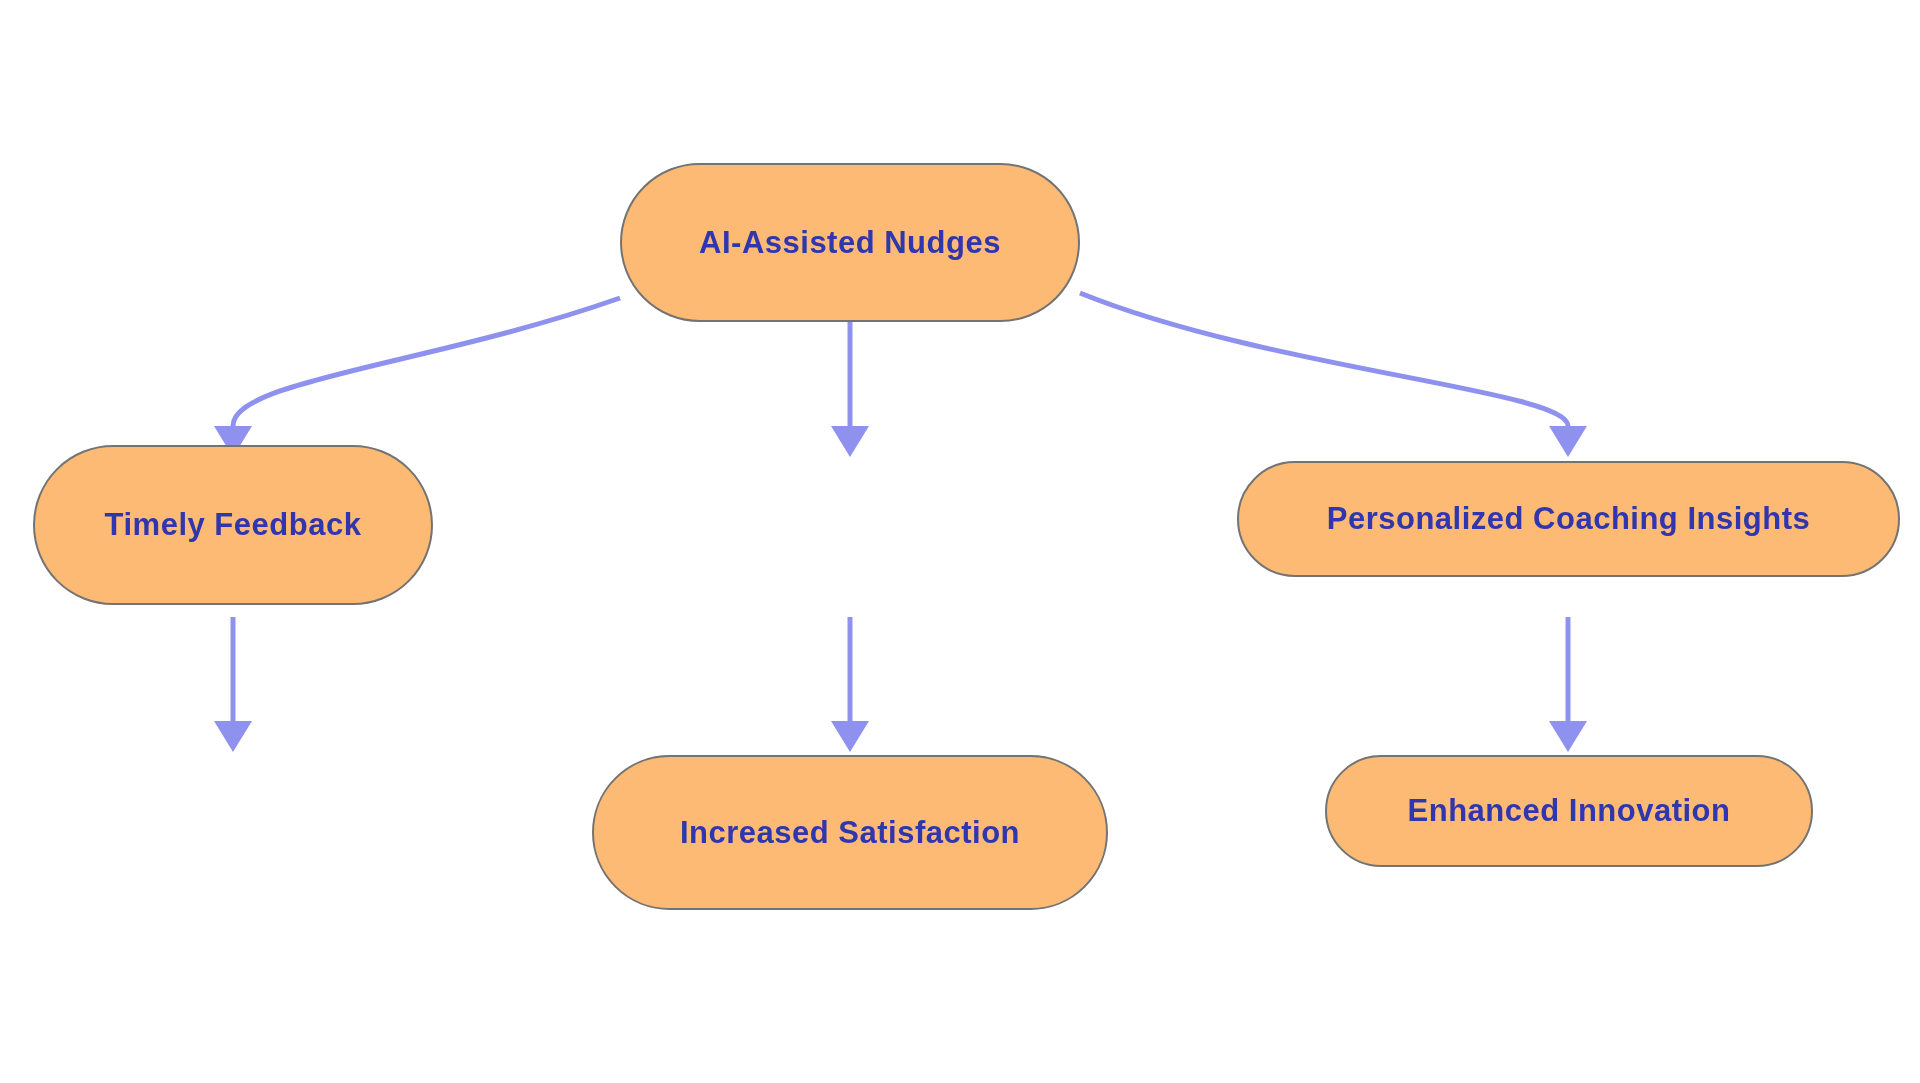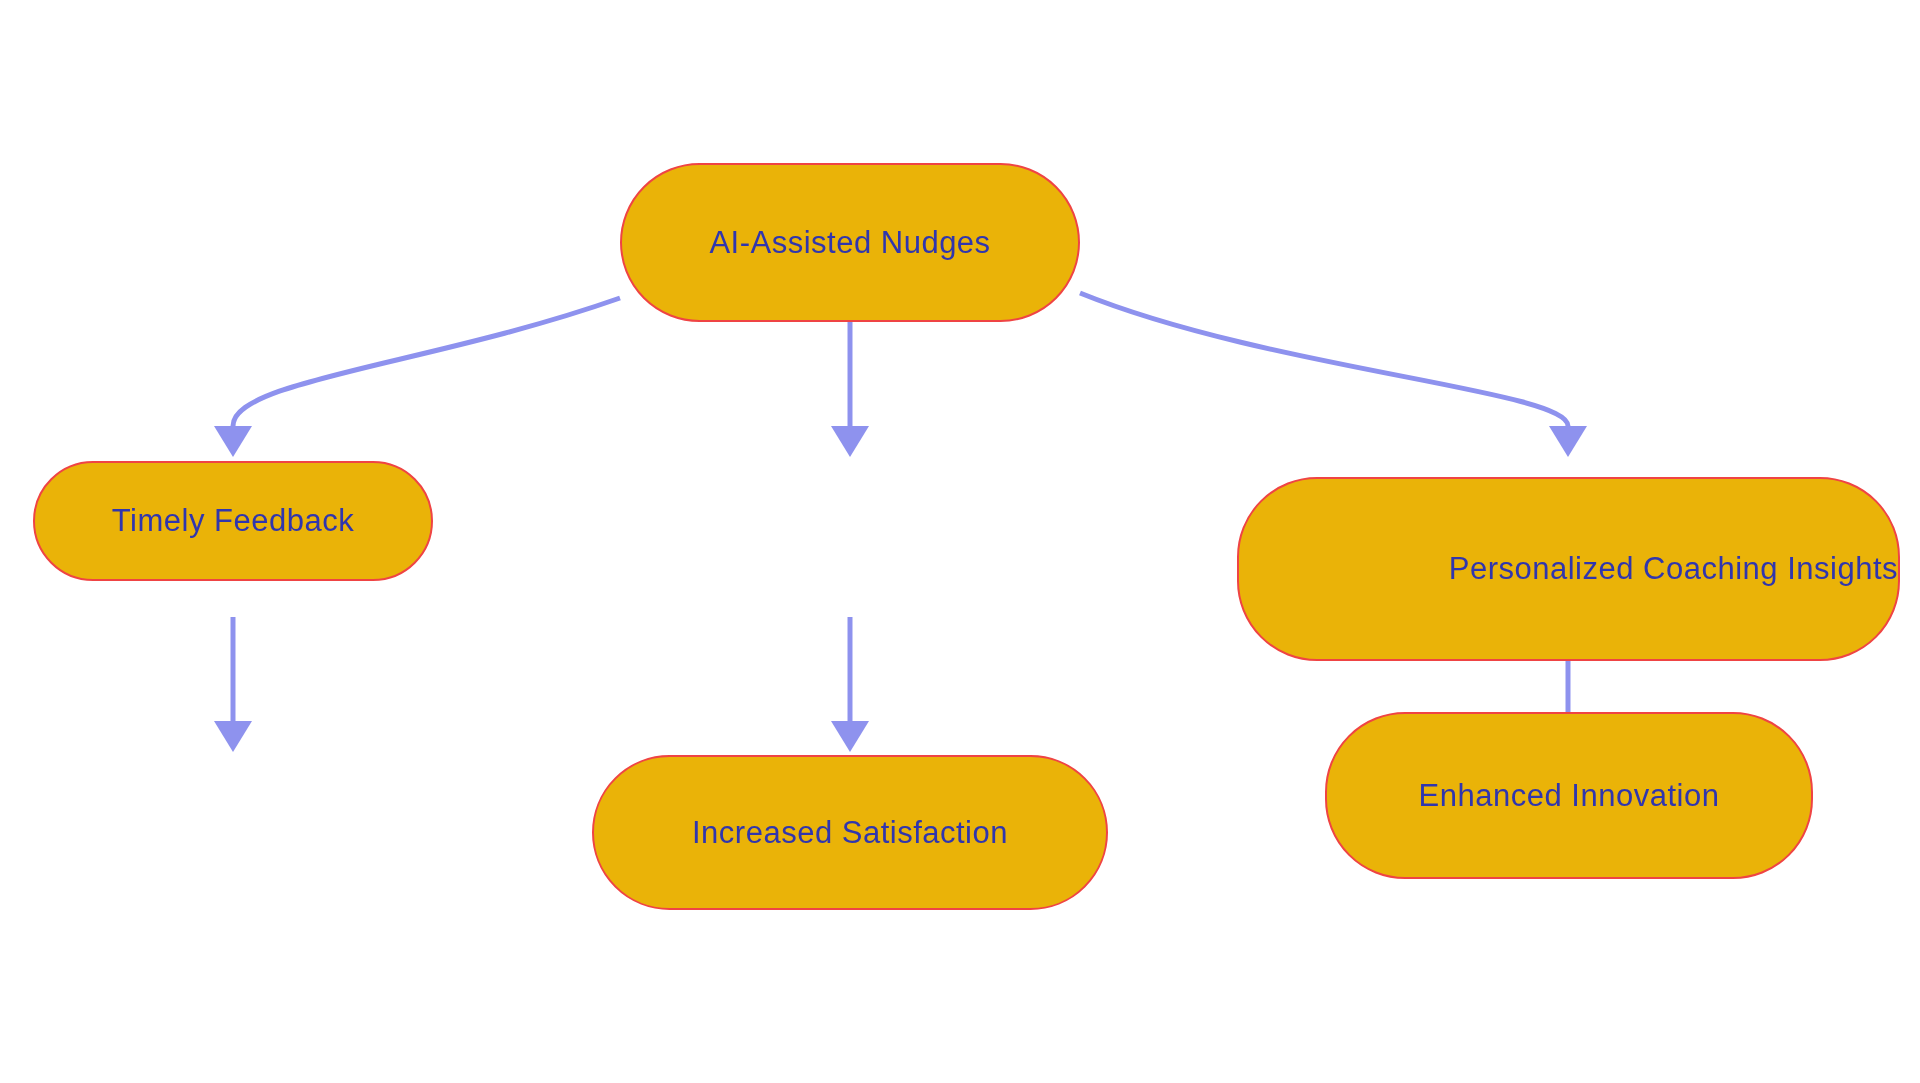--- a/index.html
+++ b/index.html
@@ -19,43 +19,43 @@
   .edges {
     position: absolute;
     left: 0;
     top: 0;
     width: 1920px;
     height: 1083px;
   }
   .node {
     position: absolute;
     box-sizing: border-box;
-    background: #eab308;
-    border: 2px solid #ef4444;
+    background: #fdba74;
+    border: 2px solid #737373;
     border-radius: 80px;
     display: flex;
     align-items: center;
     justify-content: center;
     text-align: center;
     font-family: "Liberation Sans", "DejaVu Sans", sans-serif;
     font-size: 31px;
-    font-weight: 400;
+    font-weight: 700;
     color: #3036ae;
     letter-spacing: 0.5px;
   }
   .node span { white-space: nowrap; }
 
   
   .n-root         { left: 620px;  top: 163px; width: 460px; height: 159px; }
-  .n-timely       { left: 33px;   top: 461px; width: 400px; height: 120px; }
+  .n-timely       { left: 33px;   top: 445px; width: 400px; height: 160px; }
   .n-boosted      { left: 603px;  top: 461px; width: 497px; height: 156px; }
-  .n-personalized { left: 1237px; top: 477px; width: 663px; height: 184px; justify-content: flex-end; }
+  .n-personalized { left: 1237px; top: 461px; width: 663px; height: 116px; }
   .n-motivation   { left: 25px;   top: 755px; width: 416px; height: 155px; }
   .n-satisfaction { left: 592px;  top: 755px; width: 516px; height: 155px; }
-  .n-innovation   { left: 1325px; top: 712px; width: 488px; height: 167px; }
+  .n-innovation   { left: 1325px; top: 755px; width: 488px; height: 112px; }
 </style>
 </head>
 <body>
 
 <div class="canvas">
 
   <svg class="edges" viewBox="0 0 1920 1083" xmlns="http://www.w3.org/2000/svg">
 
     <path d="M 620 298 C 430 365 233 380 233 426" fill="none" stroke-width="5" stroke="#8e92ee"></path>
     <polygon points="214,426 252,426 233,457" fill="#8e92ee"></polygon>

